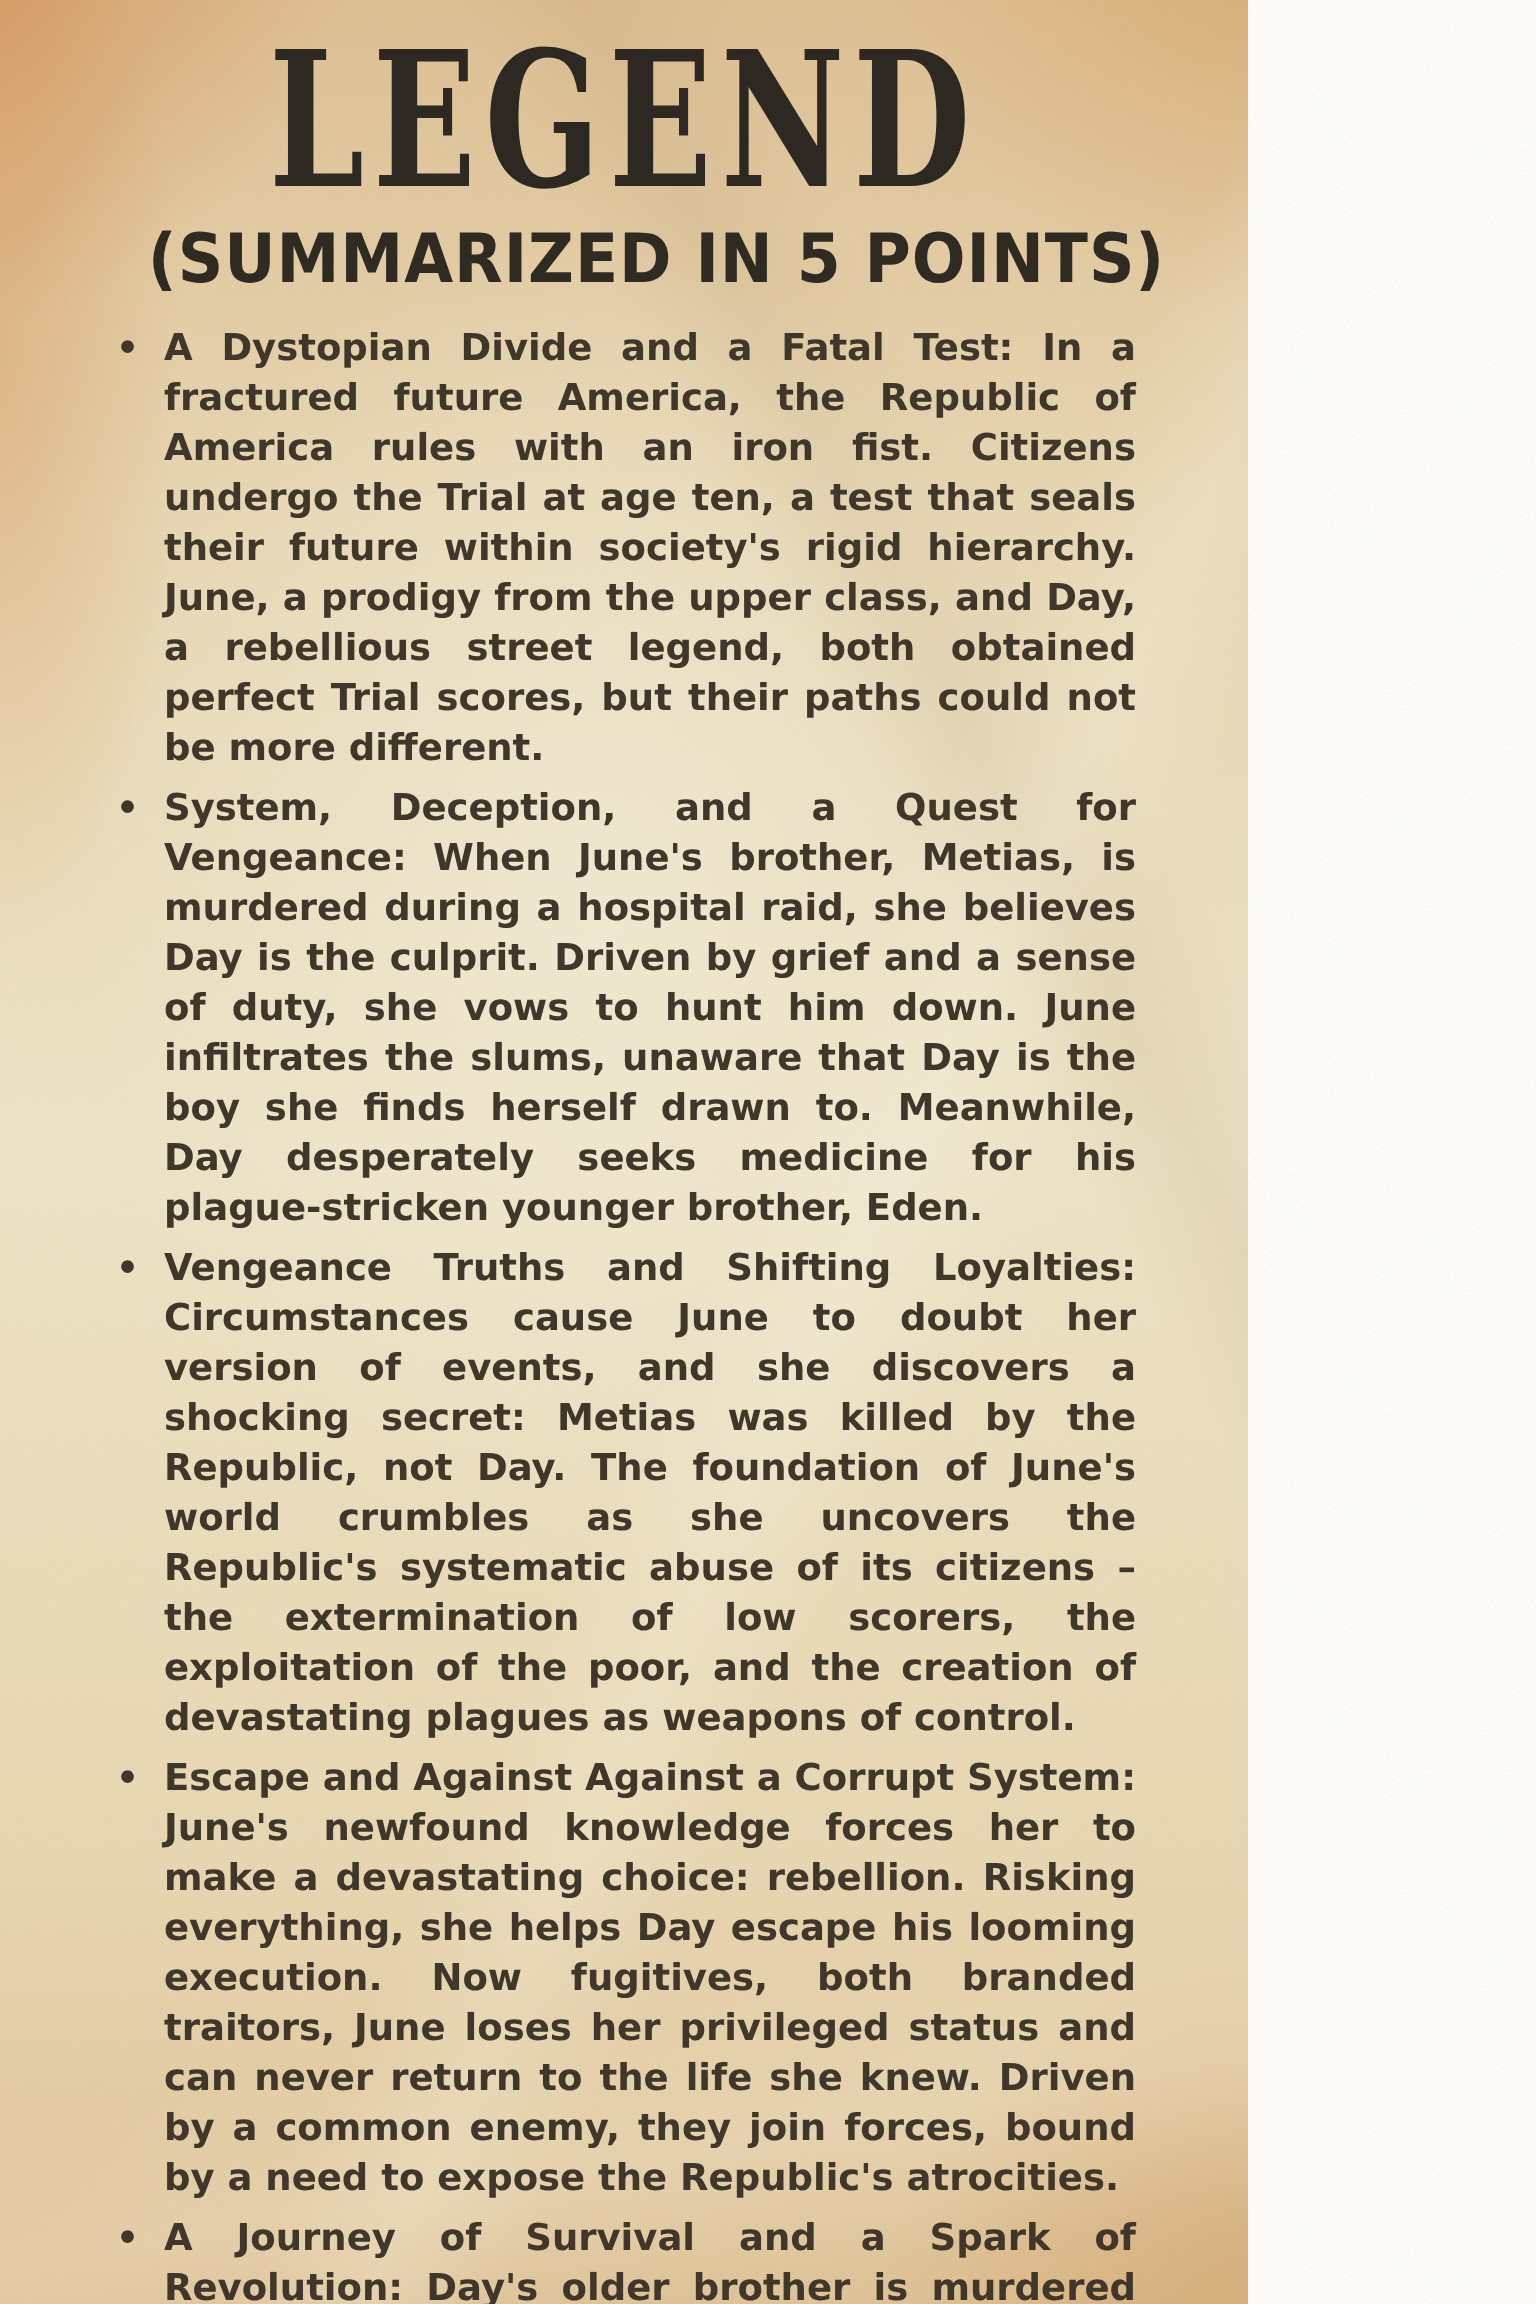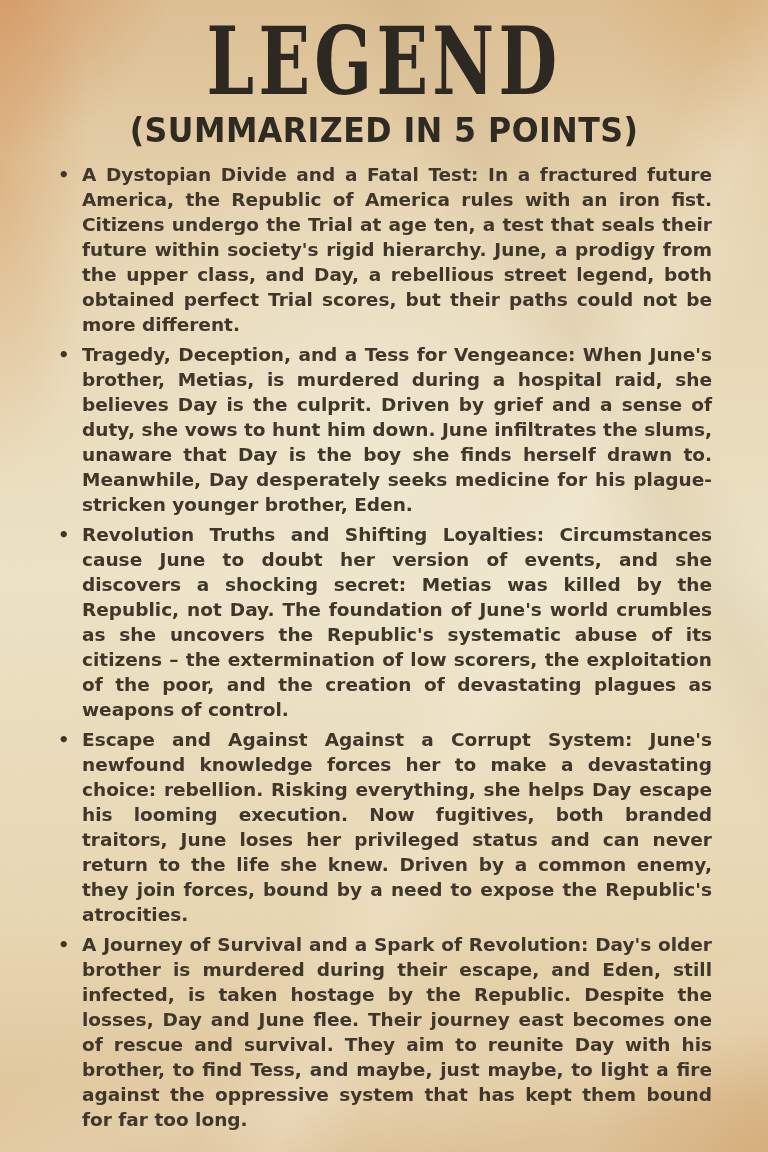--- a/index.html
+++ b/index.html
@@ -3,21 +3,21 @@
 <meta charset="utf-8">
 <style>
   html, body { margin: 0; padding: 0; }
   body {
     width: 768px; height: 1152px;
     font-family: "DejaVu Sans", sans-serif;
     overflow: hidden;
   }
   .page {
     position: relative;
-    width: 768px; height: 1152px;
+    width: 624px; height: 1152px;
     background:
       radial-gradient(ellipse 55% 40% at 48% 40%, rgba(243,235,213,0.95), rgba(243,235,213,0) 75%),
       radial-gradient(circle 320px at -50px -60px, rgba(206,118,56,0.62), rgba(206,118,56,0) 72%),
       radial-gradient(ellipse 130px 420px at 0% 16%, rgba(213,140,75,0.38), rgba(213,140,75,0) 70%),
       radial-gradient(circle 280px at 103% -40px, rgba(214,158,92,0.55), rgba(214,158,92,0) 72%),
       radial-gradient(circle 300px at 104% 103%, rgba(202,142,78,0.5), rgba(202,142,78,0) 72%),
       radial-gradient(circle 240px at -40px 104%, rgba(226,190,140,0.42), rgba(226,190,140,0) 70%),
       linear-gradient(180deg, #dfc093 0%, #e9d8b4 22%, #efe5c8 50%, #ead9b4 80%, #e0c498 100%);
   }
   .creases {
@@ -102,26 +102,26 @@
     <h2 class="subtitle">(SUMMARIZED IN 5 POINTS)</h2>
 
     <ul class="points">
       <li>
         <span class="bullet">•</span>
         <span>A Dystopian Divide and a Fatal Test:</span>
         <span>In a fractured future America, the Republic of America rules with an iron fist. Citizens undergo the Trial at age ten, a test that seals their future within society's rigid hierarchy. June, a prodigy from the upper class, and Day, a rebellious street legend, both obtained perfect Trial scores, but their paths could not be more different.</span>
       </li>
       <li>
         <span class="bullet">•</span>
-        <span>Tragedy, Deception, and a Tess for Vengeance:</span>
+        <span>System, Deception, and a Quest for Vengeance:</span>
         <span>When June's brother, Metias, is murdered during a hospital raid, she believes Day is the culprit. Driven by grief and a sense of duty, she vows to hunt him down. June infiltrates the slums, unaware that Day is the boy she finds herself drawn to. Meanwhile, Day desperately seeks medicine for his plague-stricken younger brother, Eden.</span>
       </li>
       <li>
         <span class="bullet">•</span>
-        <span>Revolution Truths and Shifting Loyalties:</span>
+        <span>Vengeance Truths and Shifting Loyalties:</span>
         <span>Circumstances cause June to doubt her version of events, and she discovers a shocking secret: Metias was killed by the Republic, not Day. The foundation of June's world crumbles as she uncovers the Republic's systematic abuse of its citizens – the extermination of low scorers, the exploitation of the poor, and the creation of devastating plagues as weapons of control.</span>
       </li>
       <li>
         <span class="bullet">•</span>
         <span>Escape and Against Against a Corrupt System:</span>
         <span>June's newfound knowledge forces her to make a devastating choice: rebellion. Risking everything, she helps Day escape his looming execution. Now fugitives, both branded traitors, June loses her privileged status and can never return to the life she knew. Driven by a common enemy, they join forces, bound by a need to expose the Republic's atrocities.</span>
       </li>
       <li>
         <span class="bullet">•</span>
         <span>A Journey of Survival and a Spark of Revolution:</span>

